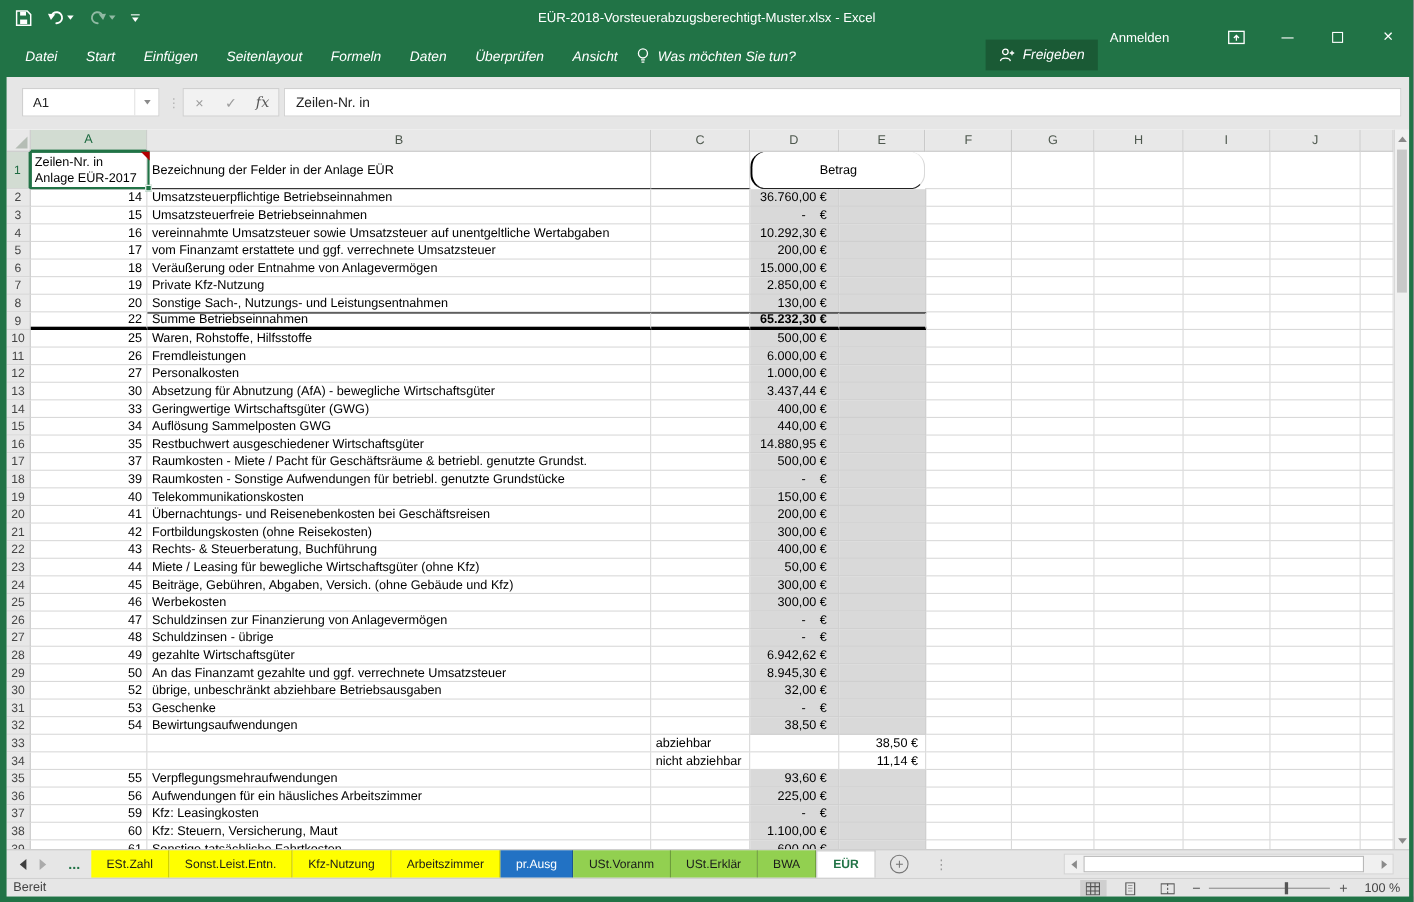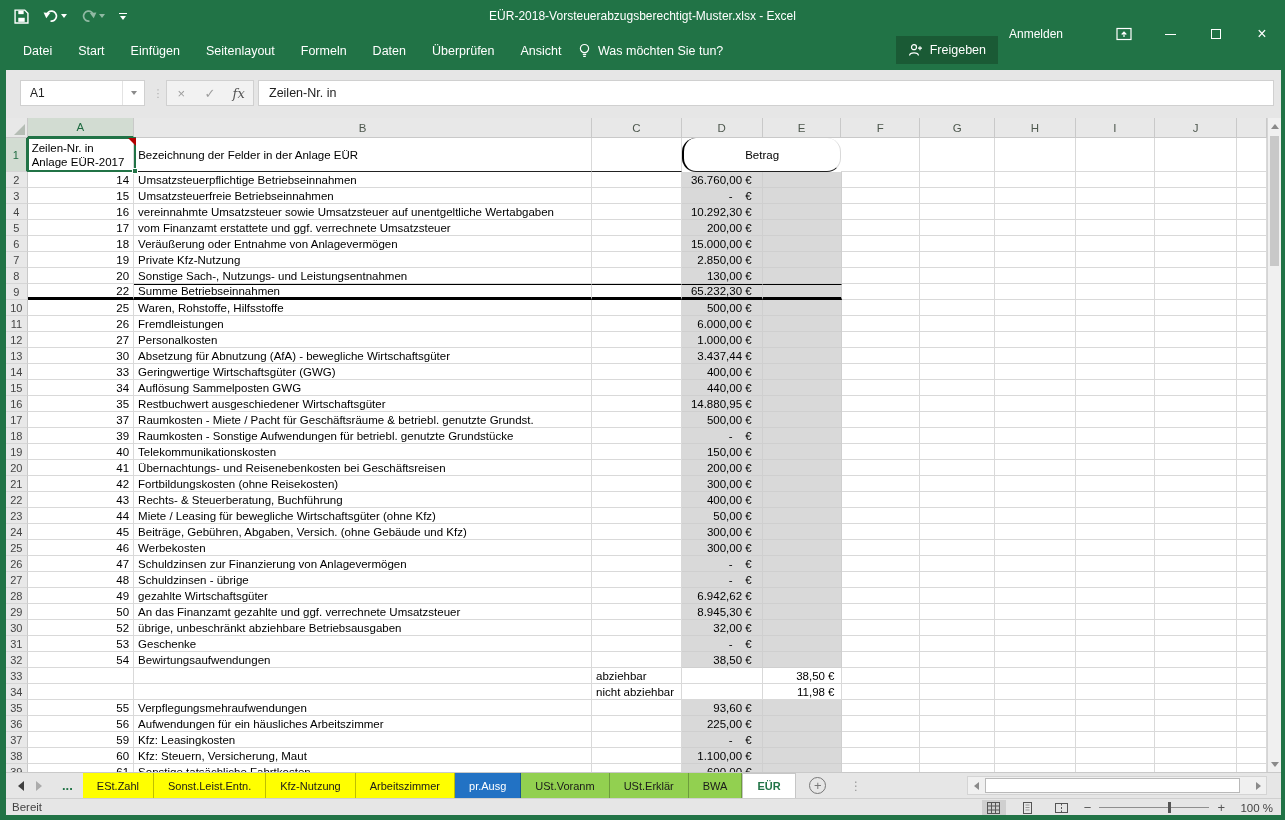--- a/index.html
+++ b/index.html
@@ -22,21 +22,21 @@
   .caret-dn { width:0; height:0; border-left:3px solid transparent; border-right:3px solid transparent; border-top:4px solid #fff; }
   .disabled { opacity:.5; }
   .win-title { position:absolute; left:0; right:0; top:0; height:32px; text-align:center; line-height:32px; font-size:12px; color:#fff; }
   .tb-right { position:absolute; right:0; top:0; height:32px; display:flex; align-items:center;margin-top:18px; }
   .account { font-size:12px; margin-right:38px; }
   .tb-ico { width:46px; height:32px; display:flex; align-items:center; justify-content:center; }
   .min-glyph { width:11px; height:1px; background:#fff; }
   .max-glyph { width:10px; height:10px; border:1px solid #fff; }
   .close-glyph { font-size:16px; line-height:16px; }
 
-  .menubar { position:absolute; left:0; top:32px; width:1020px; height:38px; color:#fff; }
+  .menubar { position:absolute; left:0; top:32px; width:1020px; height:38px; color:#fff;font-style:italic; }
   #menu-tabs { position:absolute; left:10px; top:0; height:38px; display:flex; align-items:center; }
   .mtab { padding:0 13px; font-size:12.5px; height:38px; line-height:38px; cursor:default; }
   .tellme { position:absolute; left:578px; top:0; height:38px; display:flex; align-items:center; gap:7px; font-size:12.5px; }
   .share-btn { position:absolute; right:22px; top:4px; height:28px; padding:0 12px; background:#1a5a35;
                display:flex; align-items:center; gap:7px; font-size:12.5px; color:#fff; }
 
   
   .formularow { position:absolute; left:6px; top:70px; width:1275px; height:48px; background:#e6e6e6; }
   .namebox { position:absolute; left:14px; top:10px; width:125px; height:26px; background:#fff; border:1px solid #d0d0d0;
              font-size:12px; color:#222; display:flex; align-items:center; }
@@ -356,21 +356,21 @@
           <div class="cell " style="width: 82px;"></div>
           <div class="cell " style="width: 80px;"></div>
           <div class="cell " style="width: 84px;"></div>
           <div class="cell " style="width: 30px;"></div>
         </div>
         <div class="r">
           <div class="rowhdr">9</div>
           <div class="cell num sumbot" style="width: 108px;">22</div>
           <div class="cell txt sumtop sumbot" style="width: 465px;">Summe Betriebseinnahmen</div>
           <div class="cell txt sumtop sumbot" style="width: 91px;"></div>
-          <div class="cell val gray sumtop sumbot" style="width: 82px;">65.232,30 €</div>
+          <div class="cell val gray sumtop sumbot" style="width: 82px; font-weight: bold;">65.232,30 €</div>
           <div class="cell vale gray sumtop sumbot" style="width: 80px;"></div>
           <div class="cell " style="width: 80px;"></div>
           <div class="cell " style="width: 76px;"></div>
           <div class="cell " style="width: 82px;"></div>
           <div class="cell " style="width: 80px;"></div>
           <div class="cell " style="width: 84px;"></div>
           <div class="cell " style="width: 30px;"></div>
         </div>
         <div class="r">
           <div class="rowhdr">10</div>
@@ -707,21 +707,21 @@
           <div class="cell " style="width: 80px;"></div>
           <div class="cell " style="width: 84px;"></div>
           <div class="cell " style="width: 30px;"></div>
         </div>
         <div class="r">
           <div class="rowhdr">34</div>
           <div class="cell num" style="width: 108px;"></div>
           <div class="cell txt" style="width: 465px;"></div>
           <div class="cell txt" style="width: 91px;">nicht abziehbar</div>
           <div class="cell val" style="width: 82px;"></div>
-          <div class="cell vale" style="width: 80px;">11,98 €</div>
+          <div class="cell vale" style="width: 80px;">11,14 €</div>
           <div class="cell " style="width: 80px;"></div>
           <div class="cell " style="width: 76px;"></div>
           <div class="cell " style="width: 82px;"></div>
           <div class="cell " style="width: 80px;"></div>
           <div class="cell " style="width: 84px;"></div>
           <div class="cell " style="width: 30px;"></div>
         </div>
         <div class="r">
           <div class="rowhdr">35</div>
           <div class="cell num" style="width: 108px;">55</div>

